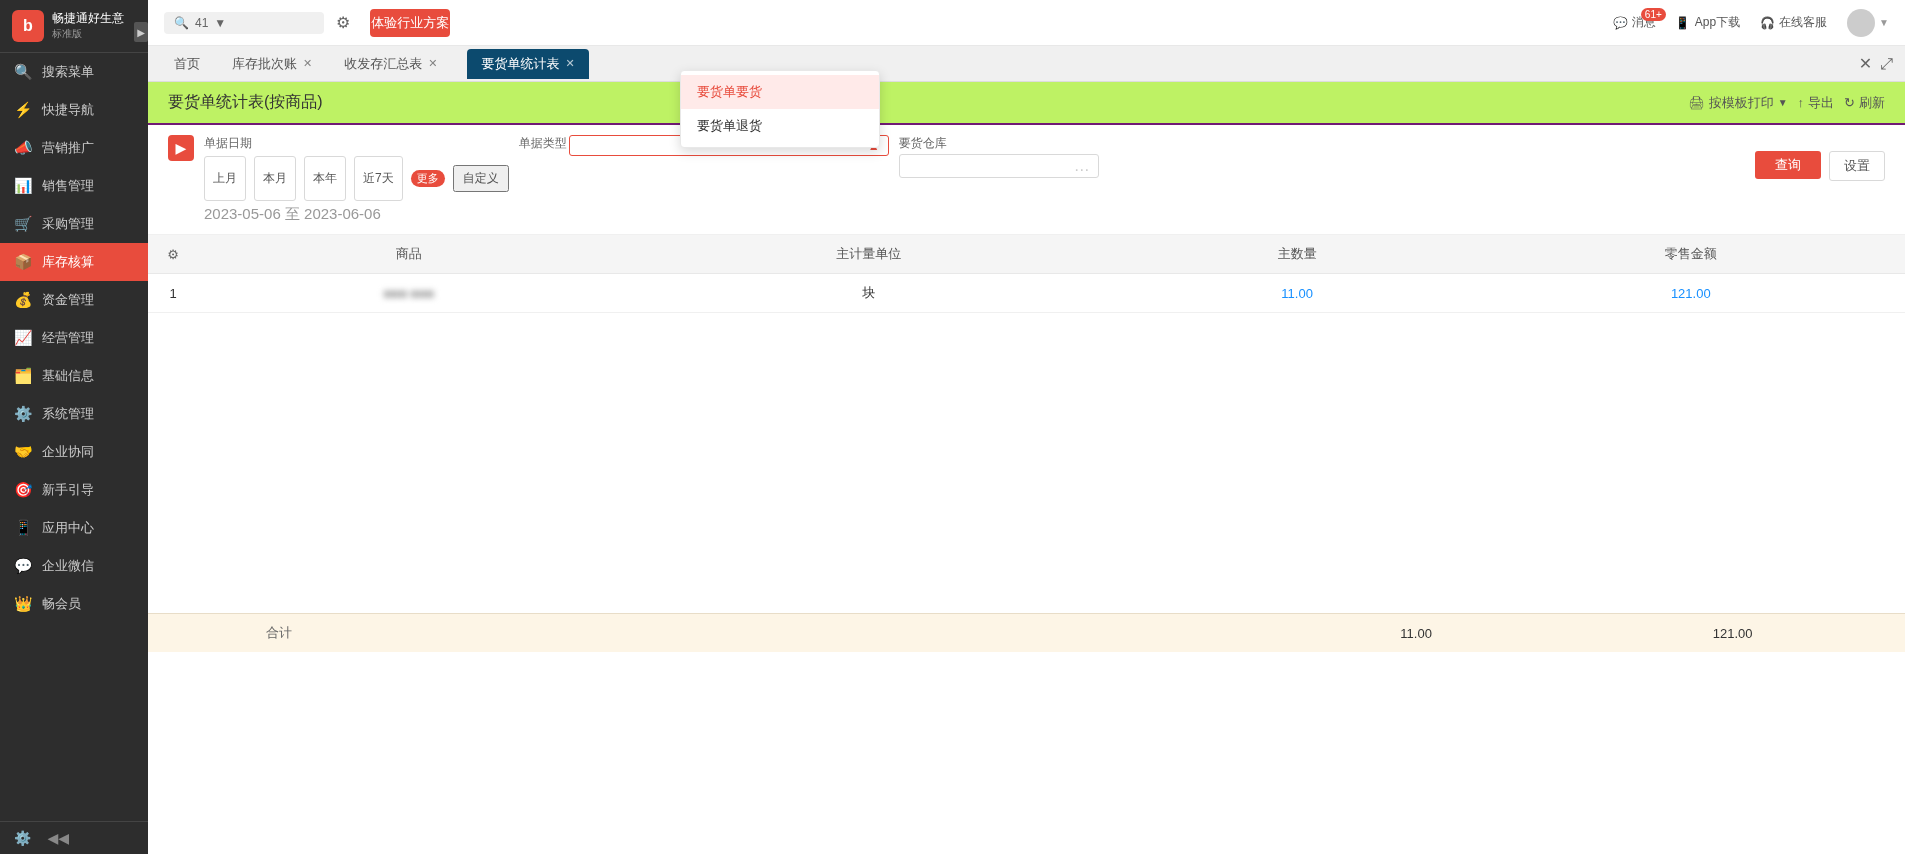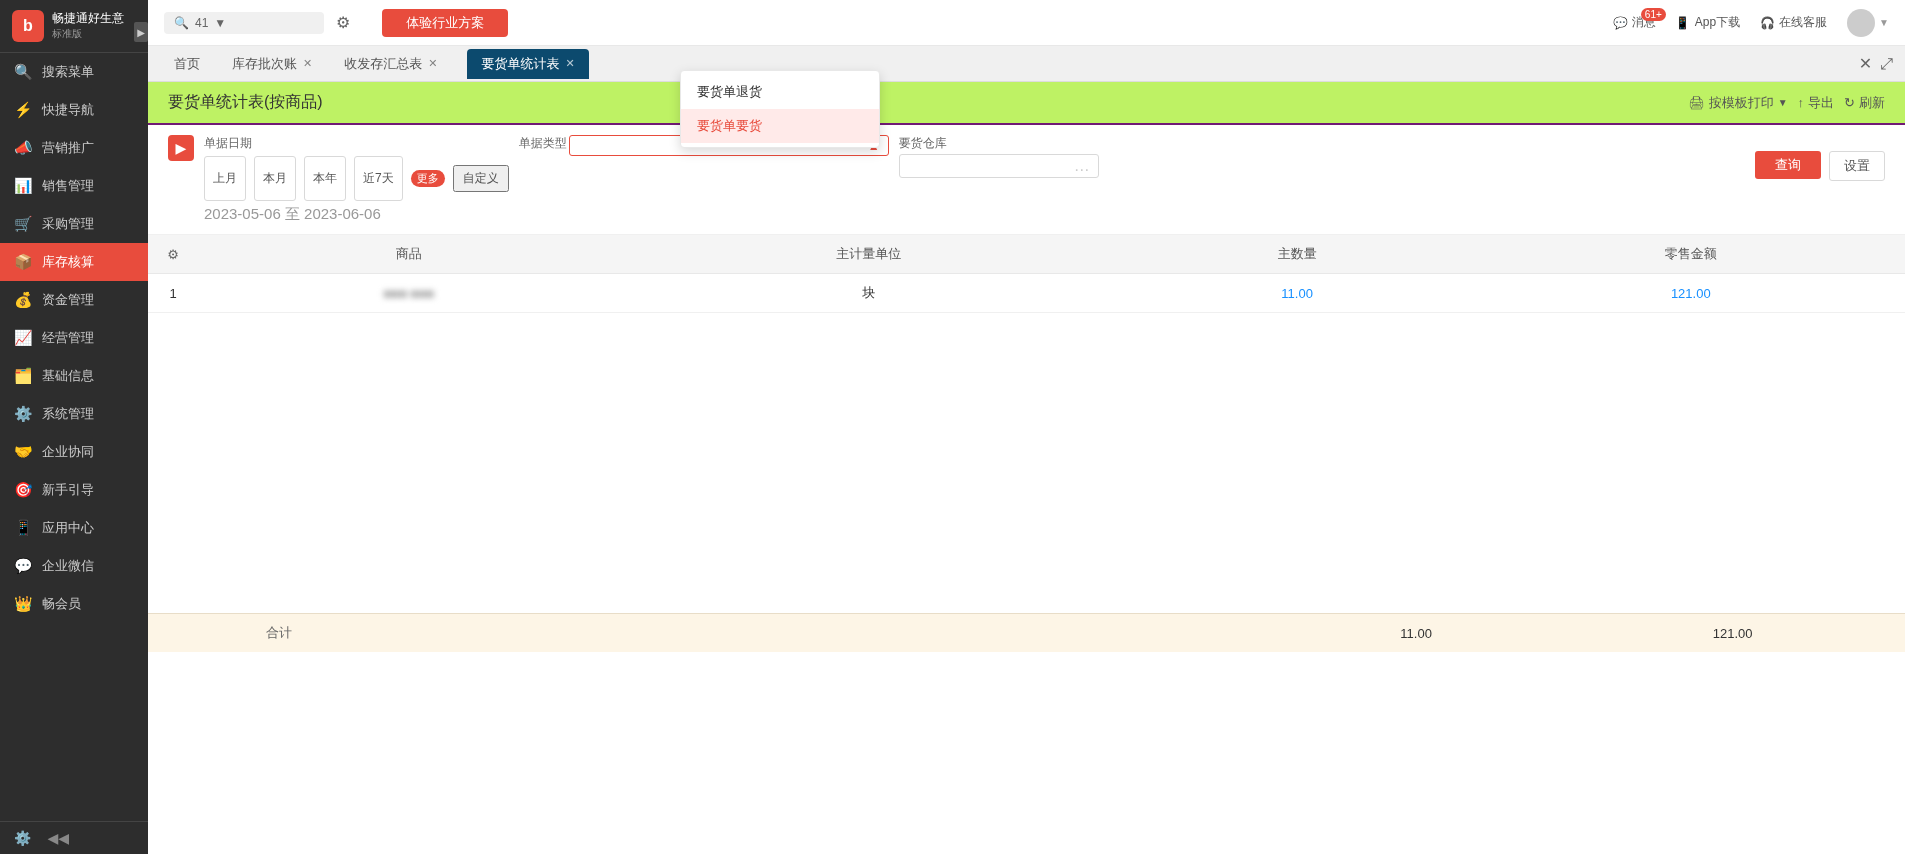--- a/index.html
+++ b/index.html
@@ -90,25 +90,25 @@
       padding: 4px 10px;
       gap: 6px;
       color: #666;
       font-size: 12px;
       min-width: 160px;
     }
     .header-badge-btn {
       background: #e84c3d;
       color: white;
       border: none;
-      padding: 5px 24px;
+      padding: 5px 1px;
       border-radius: 4px;
       cursor: pointer;
       font-size: 13px;
-      margin-left: 20px;
+      margin-left: 8px;
       text-align: right;
     }
     .header-right {
       margin-left: auto;
       display: flex;
       align-items: center;
       gap: 20px;
       color: #555;
       font-size: 12px;
     }
@@ -586,22 +586,22 @@
         </div>
       </div>
 
       <div class="filter-actions">
         <button class="query-btn">查询</button>
         <button class="settings-btn">设置</button>
       </div>
     </div>
 
     <div class="dropdown-overlay">
+      <div class="dropdown-item selected">要货单要货</div>
       <div class="dropdown-item">要货单退货</div>
-      <div class="dropdown-item selected">要货单要货</div>
     </div>
 
     <div class="table-wrapper">
       <table>
         <thead>
           <tr>
             <th style="width:50px;">
               <span class="settings-gear">⚙</span>
             </th>
             <th>商品</th>

